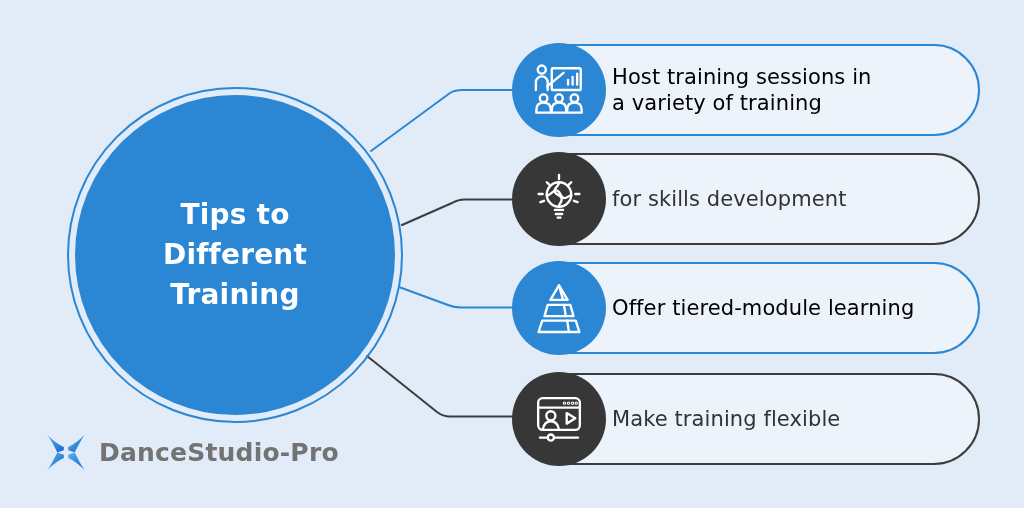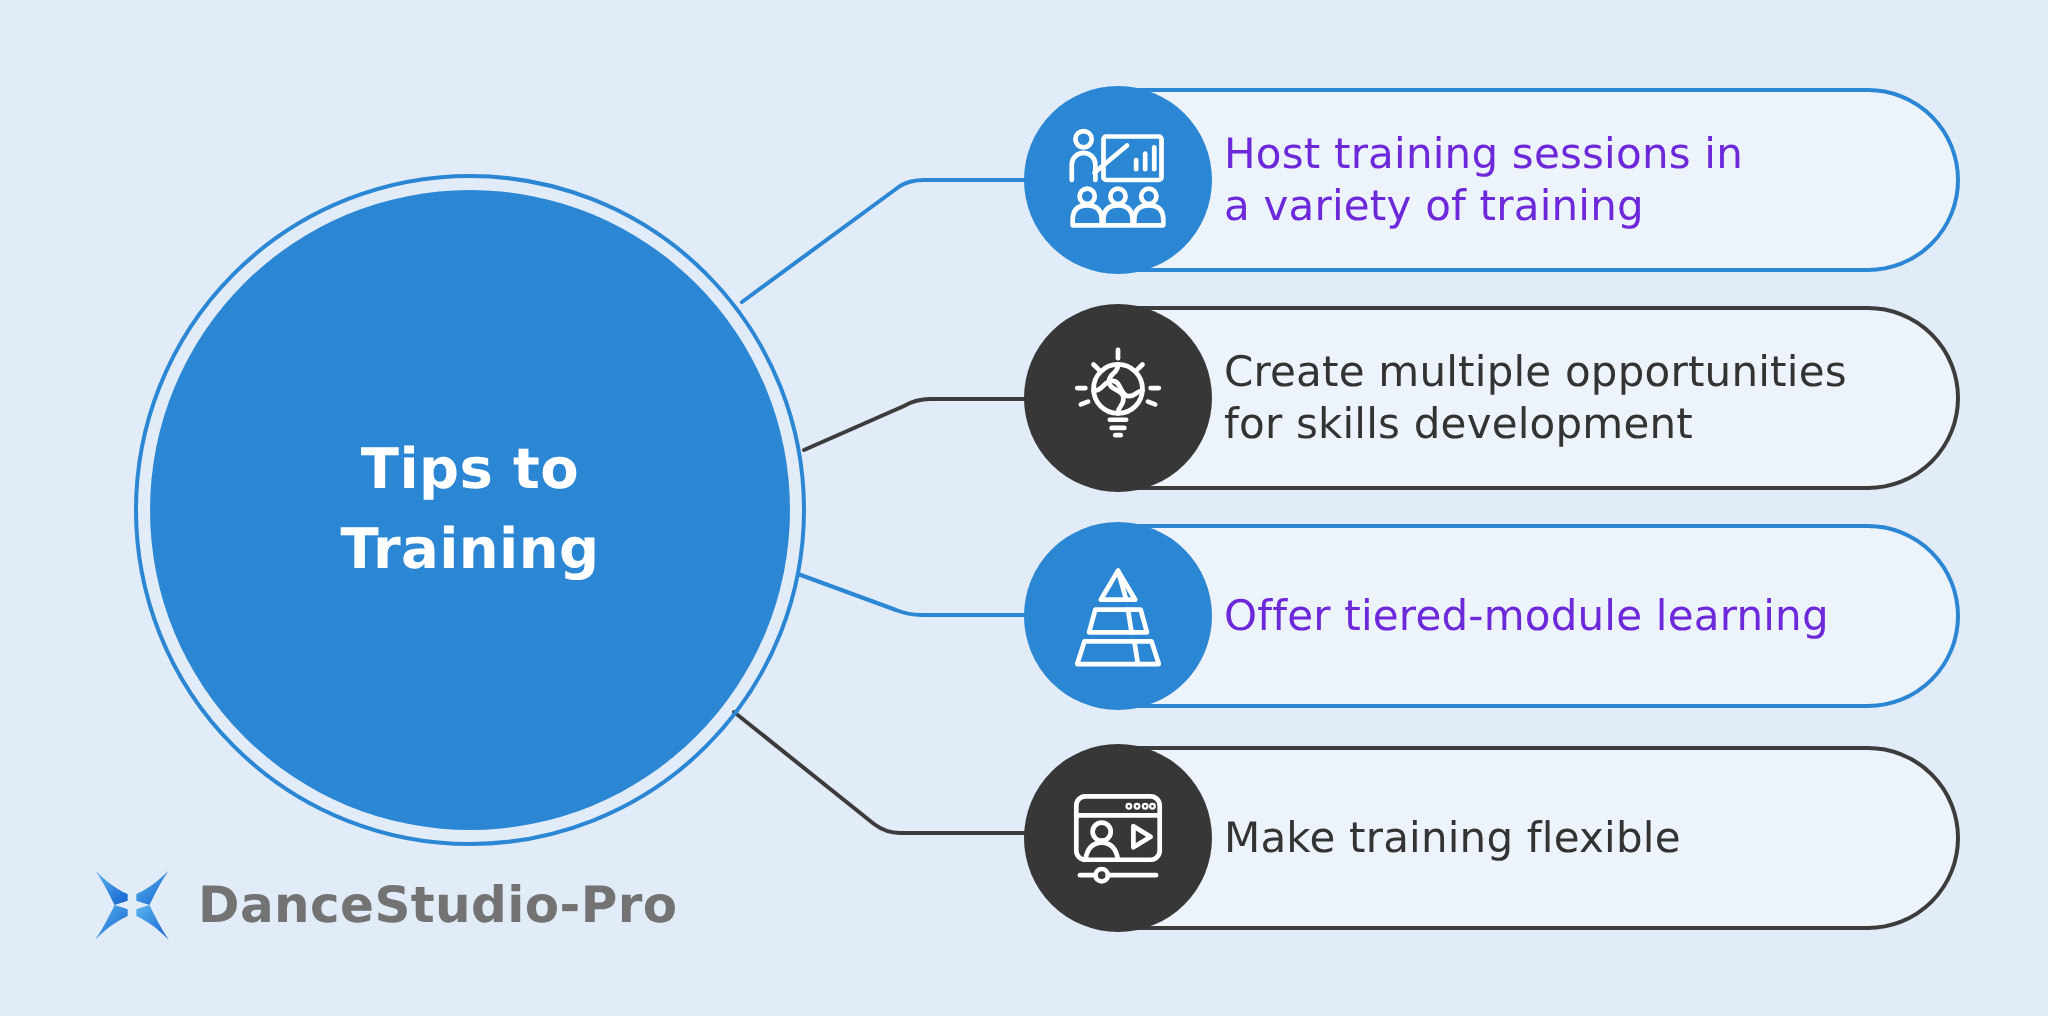--- a/index.html
+++ b/index.html
@@ -96,21 +96,21 @@
     left: 100px;
     top: 0;
     bottom: 0;
     right: 12px;
     display: flex;
     flex-direction: column;
     justify-content: center;
     font-size: 21px;
     line-height: 26.5px;
     letter-spacing: 0.1px;
-    color: #6d28d9;
+    color: #000000;
   }
   .row.accent-dark .pill-text { color: #333333; }
   .pill-text span { display: block; white-space: nowrap; }
   .pill-text span:empty { display: none; }
 
   
   .logo {
     position: absolute;
     left: 46px;
     top: 431px;
@@ -145,20 +145,21 @@
     <path d="M371 151 L450 93 Q455 90 462 90 H559" fill="none" stroke-width="2" stroke-linecap="round" stroke-linejoin="round" stroke="#2B86D3"></path>
     <path d="M402 225 L452 203 Q458 199.5 465 199.5 H559" fill="none" stroke-width="2" stroke-linecap="round" stroke-linejoin="round" stroke="#3C3C3C"></path>
     <path d="M399 287 L448 305 Q454 307.5 461 307.5 H559" fill="none" stroke-width="2" stroke-linecap="round" stroke-linejoin="round" stroke="#2B86D3"></path>
     <path d="M367 356 L437 412 Q443 416.5 450 416.5 H559" fill="none" stroke-width="2" stroke-linecap="round" stroke-linejoin="round" stroke="#3C3C3C"></path>
   </svg>
 
   <div class="main-circle-outer">
     <div class="main-circle-inner">
       <div class="main-title">
         <span>Tips to</span>
+        <span>Different</span>
         <span>Training</span>
       </div>
     </div>
   </div>
 
   <div class="row accent-blue" style="top:43px">
     <div class="pill"></div>
     <div class="icon-circle">
       <svg viewBox="0 0 64 64">
         <g class="icon-stroke">
@@ -199,21 +200,20 @@
           <path d="M45.5 13.5 L42.5 16.5"></path>
           <path d="M18.5 13.5 L21.5 16.5"></path>
           <path d="M9.5 26.5 H14"></path>
           <path d="M50 26.5 H54.5"></path>
           <path d="M11.5 35.5 L15.5 34"></path>
           <path d="M52.5 35.5 L48.5 34"></path>
         </g>
       </svg>
     </div>
     <div class="pill-text">
-      <span>Create multiple opportunities</span>
       <span>for skills development</span>
     </div>
   </div>
 
   <div class="row accent-blue" style="top:261px">
     <div class="pill"></div>
     <div class="icon-circle">
       <svg viewBox="0 0 64 64">
         <g class="icon-stroke">
           <path d="M32 7 L22.5 23 H41.5 Z"></path>

